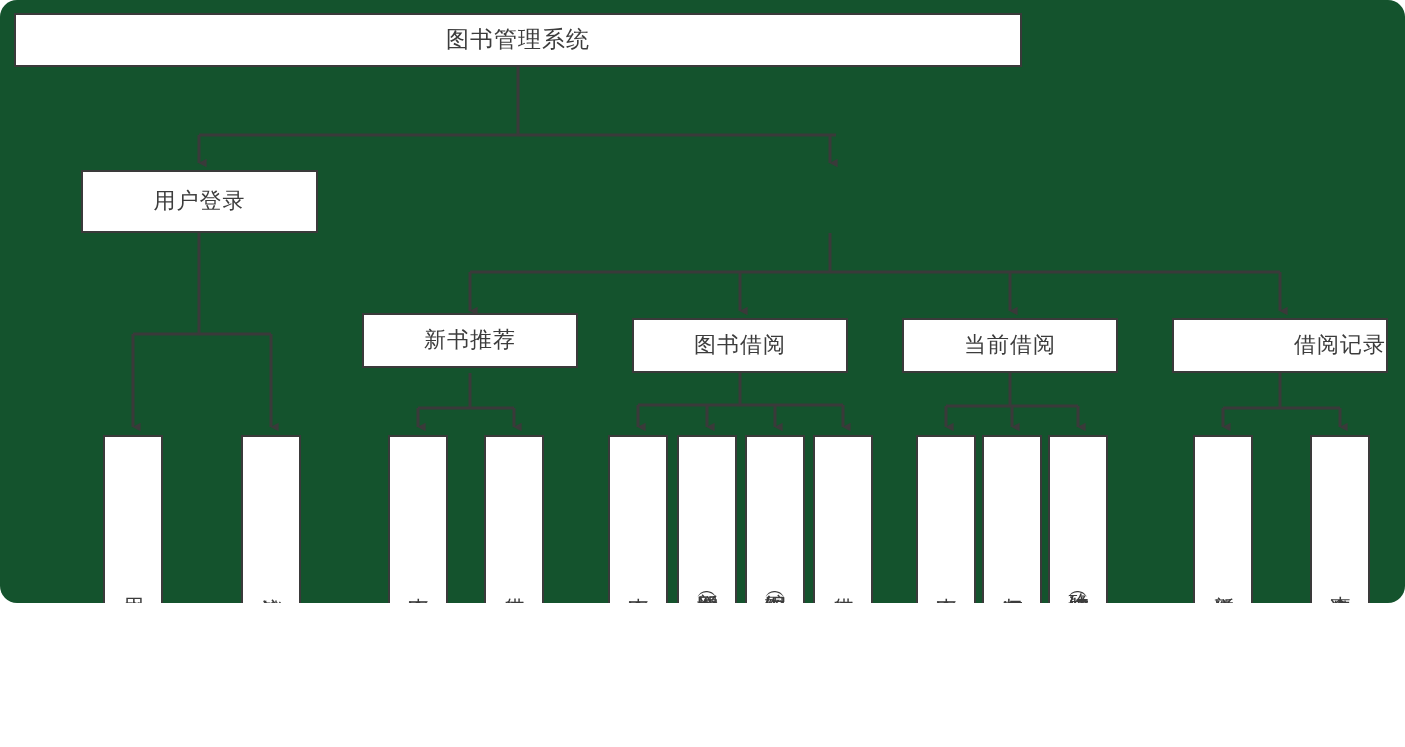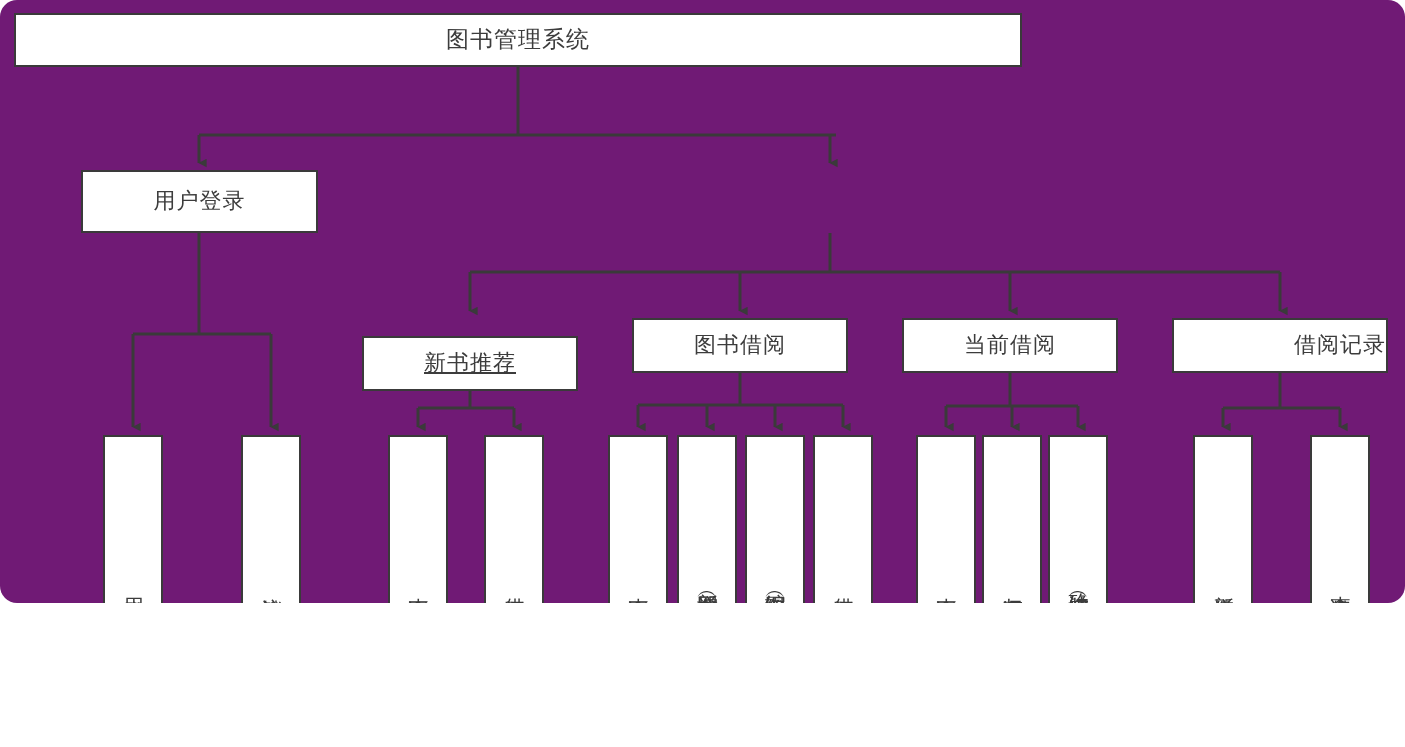--- a/index.html
+++ b/index.html
@@ -5,21 +5,21 @@
 <style>
   html, body {
     margin: 0;
     padding: 0;
     background: #ffffff;
   }
   #canvas {
     position: relative;
     width: 1405px;
     height: 603px;
-    background: #701a75;
+    background: #14532d;
     font-family: "DejaVu Sans", "Liberation Sans", sans-serif;
     overflow: hidden;
     border-radius: 17px;
   }
   svg.wires {
     position: absolute;
     left: 0;
     top: 0;
     width: 1405px;
     height: 747px;
@@ -127,21 +127,21 @@
   </svg>
 
   <div class="node horiz root" style="left:14px; top:13px; width:1008px; height:54px;">
     <span>图书管理系统</span>
   </div>
 
   <div class="node horiz" style="left:81px; top:170px; width:237px; height:63px;">
     <span>用户登录</span>
   </div>
 
-  <div class="node horiz" style="left:362px; top:336px; width:216px; height:55px;text-decoration:underline;">
+  <div class="node horiz" style="left:362px; top:313px; width:216px; height:55px;">
     <span>新书推荐</span>
   </div>
   <div class="node horiz" style="left:632px; top:318px; width:216px; height:55px;">
     <span>图书借阅</span>
   </div>
   <div class="node horiz" style="left:902px; top:318px; width:216px; height:55px;">
     <span>当前借阅</span>
   </div>
   <div class="node horiz" style="left:1172px; top:318px; width:216px; height:55px;justify-content:flex-end;">
     <span>借阅记录</span>

